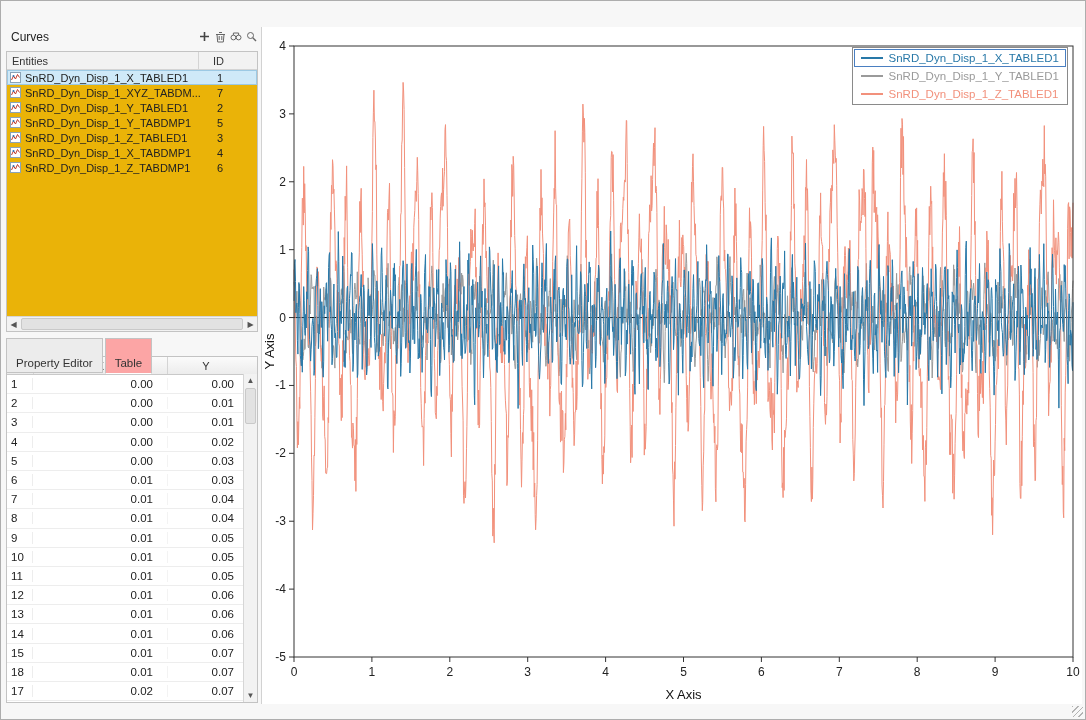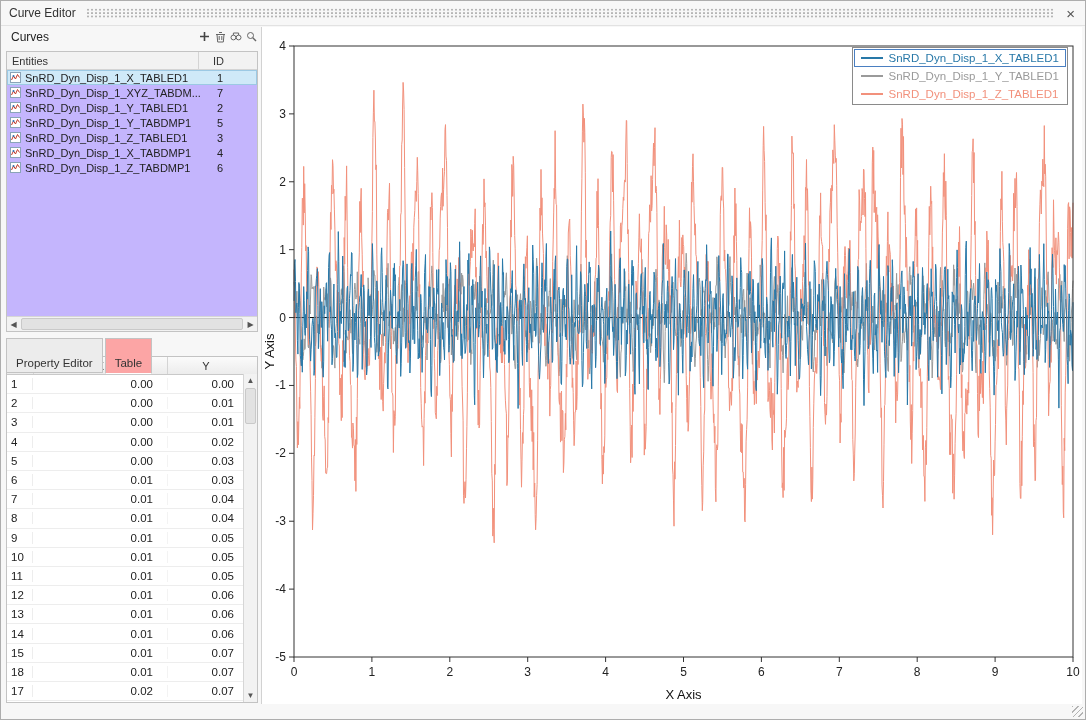--- a/index.html
+++ b/index.html
@@ -6,21 +6,21 @@
   .window{position:absolute;inset:0;background:#f7f7f7;border:1px solid #adadad;box-sizing:border-box;}
   
   .titlebar{position:absolute;left:0;right:0;top:0;height:24px;display:flex;align-items:center;padding:0 8px;border-bottom:1px solid #e2e2e2;}
   .title{font-size:12px;color:#333;white-space:nowrap;}
   .dots{flex:1;height:10px;margin:0 10px;background-image:radial-gradient(#b5b5b5 0.8px,transparent 1px);background-size:4px 3.4px;}
   .close{font-size:15px;color:#555;line-height:15px;cursor:pointer;padding:0 2px;}
   
   .curves-title{position:absolute;left:10px;top:29px;font-size:12px;color:#222;}
   .panel-toolbar{position:absolute;top:29px;left:197px;width:60px;display:flex;justify-content:space-between;align-items:center;}
   .tbtn{width:13px;height:13px;display:flex;align-items:center;justify-content:center;cursor:pointer;}
-  .entities-box{position:absolute;left:5px;top:50px;width:252px;height:281px;border:1px solid #c3c3c3;background:#c4b5fd;box-sizing:border-box;overflow:hidden;}
+  .entities-box{position:absolute;left:5px;top:50px;width:252px;height:281px;border:1px solid #c3c3c3;background:#eab308;box-sizing:border-box;overflow:hidden;}
   .ehead{display:flex;height:17px;background:#f2f2f2;border-bottom:1px solid #d4d4d4;font-size:11px;color:#333;align-items:center;}
   .ehead .c1{flex:1;padding-left:5px;}
   .ehead .c2{width:44px;padding-left:14px;border-left:1px solid #d4d4d4;height:100%;display:flex;align-items:center;}
   .erow{display:flex;height:15px;align-items:center;font-size:11px;color:#222;cursor:default;}
   .erow.sel{background:#cfe9f8;outline:1px solid #9cc9e4;outline-offset:-1px;}
   .eicon{width:13px;margin-left:3px;margin-right:2px;display:flex;align-items:center;}
   .elabel{flex:1;white-space:nowrap;overflow:hidden;}
   .eid{width:40px;padding-left:5px;}
   .hscroll{position:absolute;bottom:0;left:0;right:0;height:14px;background:#f2f2f2;border-top:1px solid #d6d6d6;display:flex;align-items:center;}
   .sarrow{width:13px;text-align:center;font-size:8px;color:#555;line-height:13px;cursor:pointer;}
@@ -54,25 +54,20 @@
   .lrow.lsel{border-color:#4a7fc1;}
   .lline{width:22px;height:2px;margin-right:6px;flex:none;}
   .llabel{font-size:11.5px;white-space:nowrap;}
   .grip{position:absolute;right:2px;bottom:2px;width:11px;height:11px;background:repeating-linear-gradient(135deg,#b3b3b3 0 1px,transparent 1px 4px);}
 </style>
 </head>
 <body>
 
 <div class="window">
 
-  <div class="titlebar">
-    <span class="title">Curve Editor</span>
-    <span class="dots"></span>
-    <span class="close">×</span>
-  </div>
 
   <div class="curves-title">Curves</div>
 
   <div class="panel-toolbar">
     <span class="tbtn">
       <svg width="11" height="11" viewBox="0 0 11 11">
           <path d="M5.5 1v9M1 5.5h9" stroke="#444" stroke-width="1.6" fill="none"></path>
         </svg>
     </span>
     <span class="tbtn">

